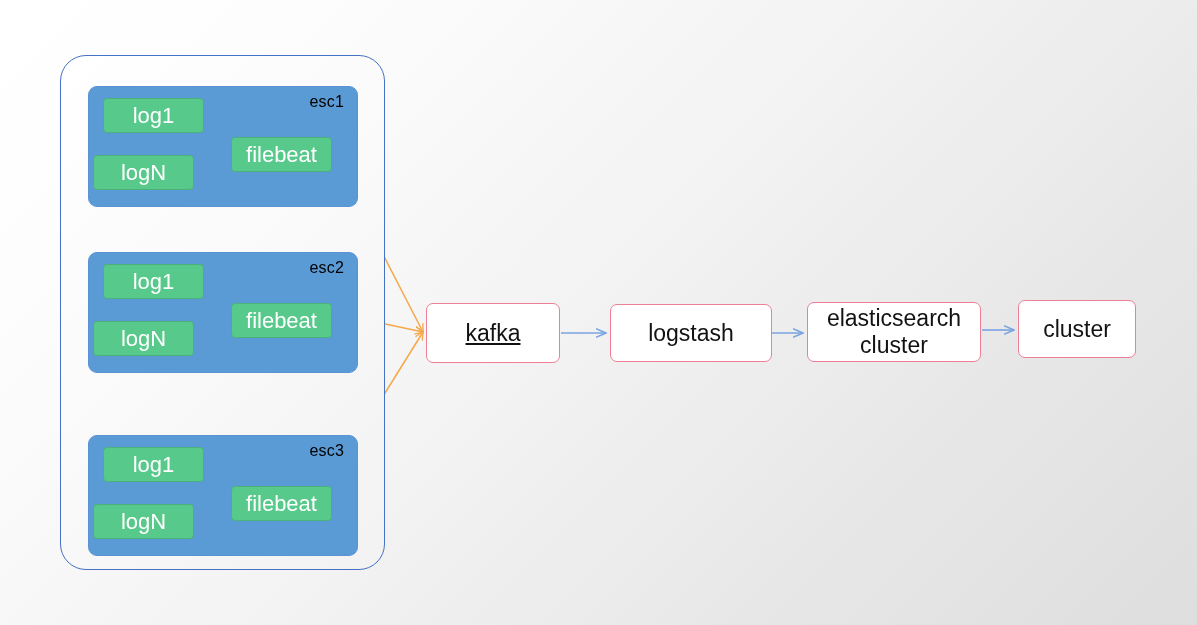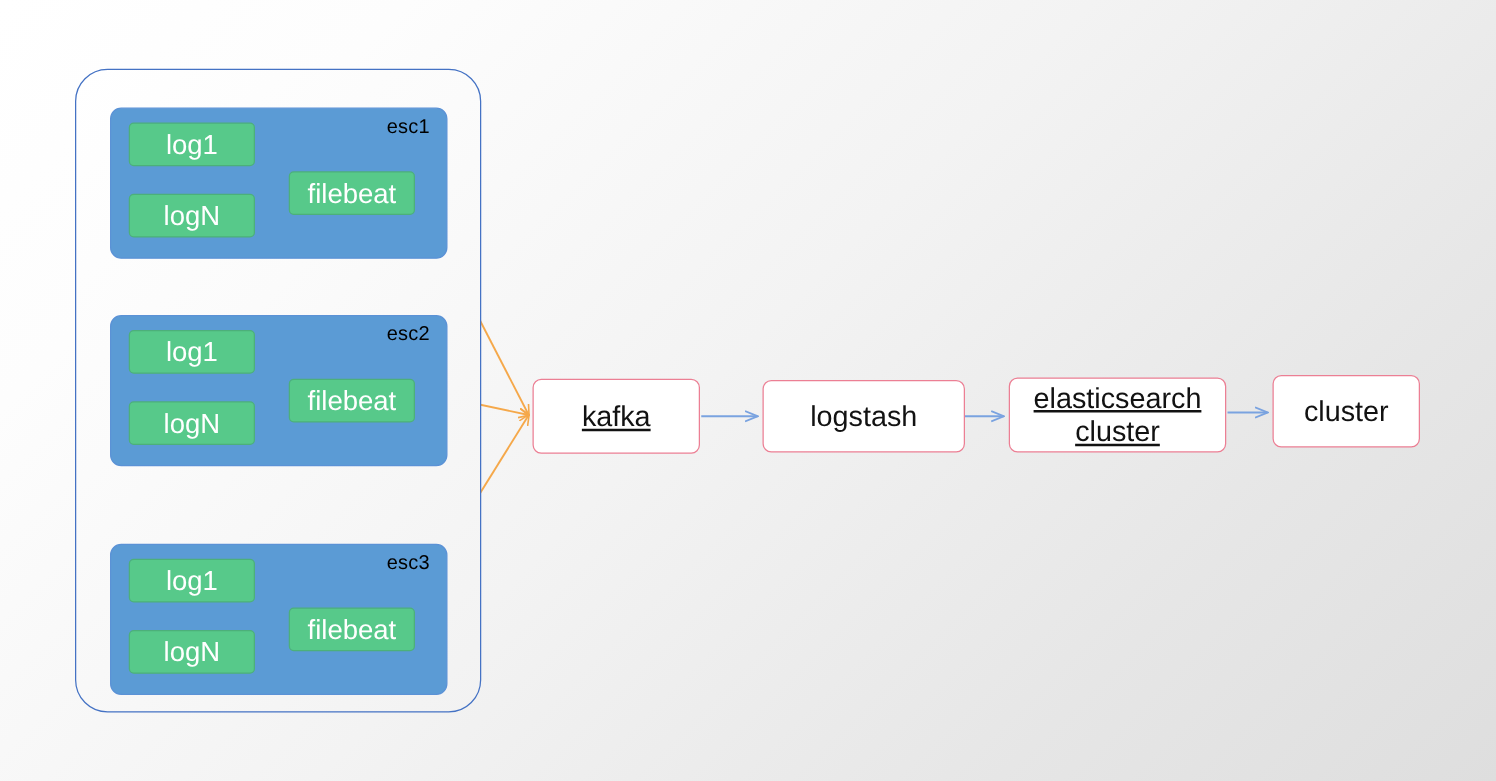--- a/index.html
+++ b/index.html
@@ -84,21 +84,21 @@
     justify-content: center;
     white-space: nowrap;
   }
   .chip.log1 {
     left: 14px;
     top: 11px;
     width: 101px;
     height: 35px;
   }
   .chip.logn {
-    left: 14px;
+    left: 4px;
     top: 68px;
     width: 101px;
     height: 35px;
   }
   .chip.filebeat {
     left: 142px;
     top: 50px;
     width: 101px;
     height: 35px;
   }
@@ -114,21 +114,21 @@
     font-size: 23px;
     line-height: 1.16;
     display: flex;
     align-items: center;
     justify-content: center;
     text-align: center;
     white-space: pre-line;
   }
   .pipe-node.kafka         { left: 426px; top: 303px; width: 134px; height: 60px; text-decoration: underline; }
   .pipe-node.logstash      { left: 610px; top: 304px; width: 162px; height: 58px; }
-  .pipe-node.elasticsearch { left: 807px; top: 302px; width: 174px; height: 60px; text-decoration: underline; }
+  .pipe-node.elasticsearch { left: 807px; top: 302px; width: 174px; height: 60px; }
   .pipe-node.kibana        { left: 1018px; top: 300px; width: 118px; height: 58px; }
 
   
   .diagram-title {
     position: absolute;
     left: 733px;
     top: 70px;
     font-size: 25px;
     color: #0d0d0d;
     letter-spacing: 1px;

